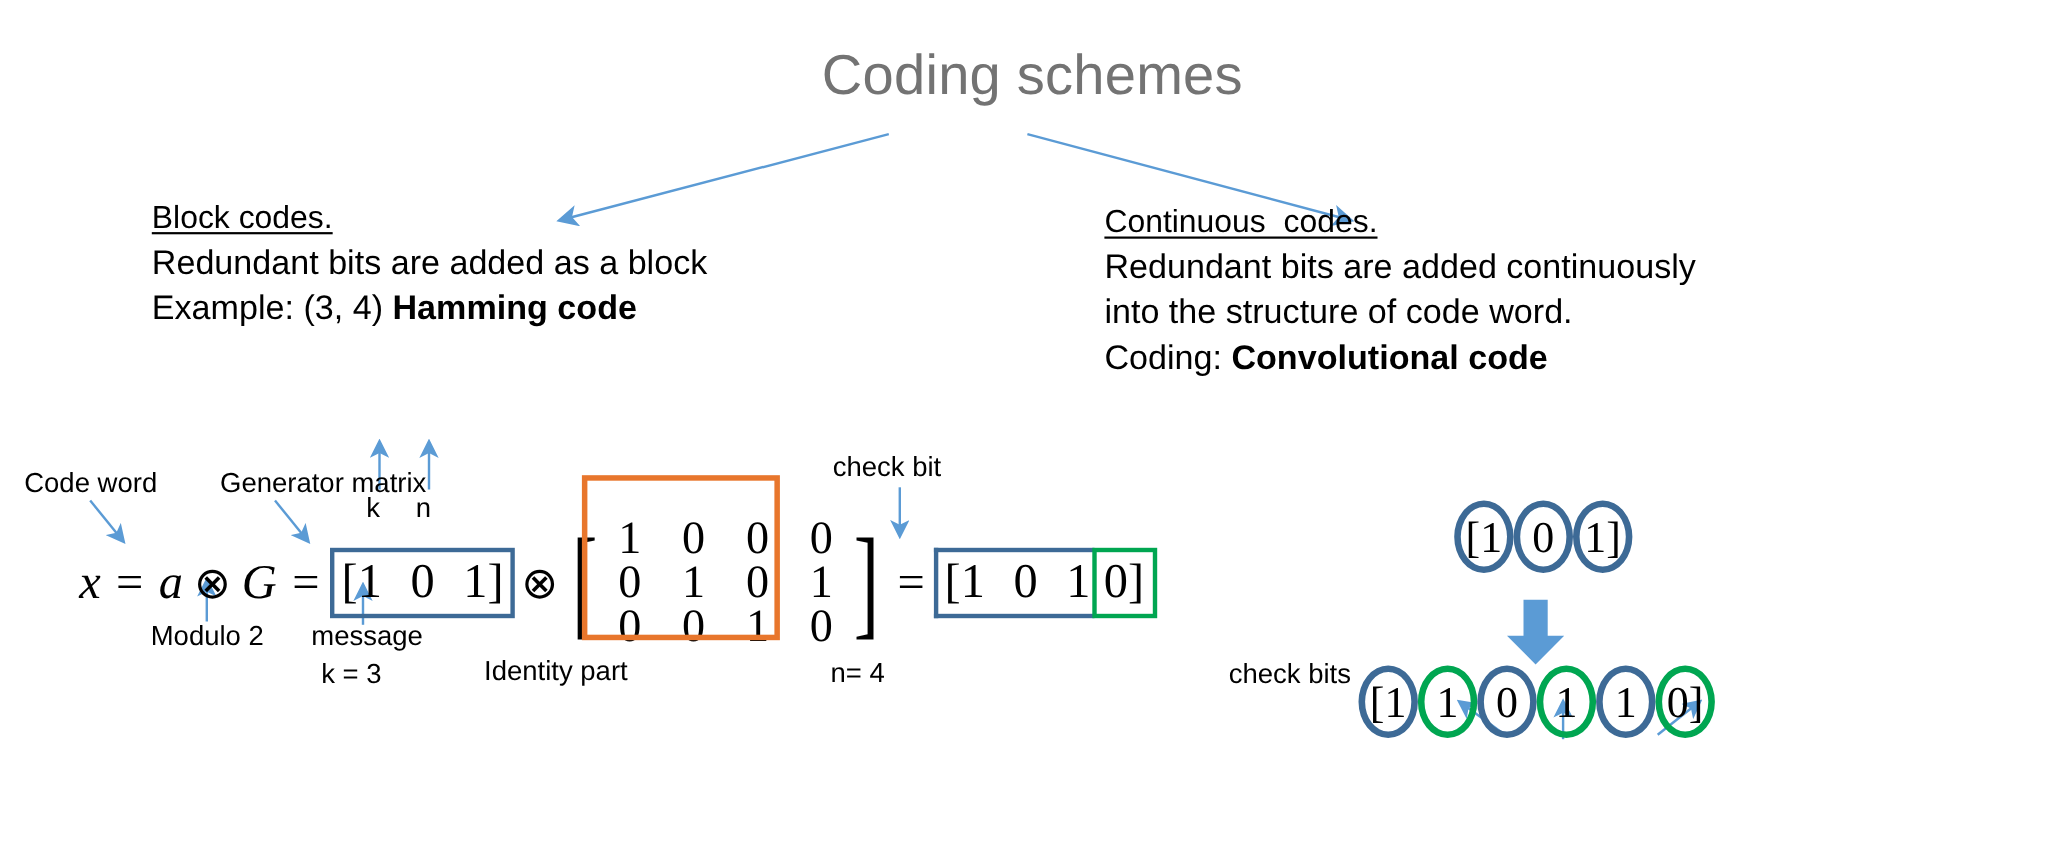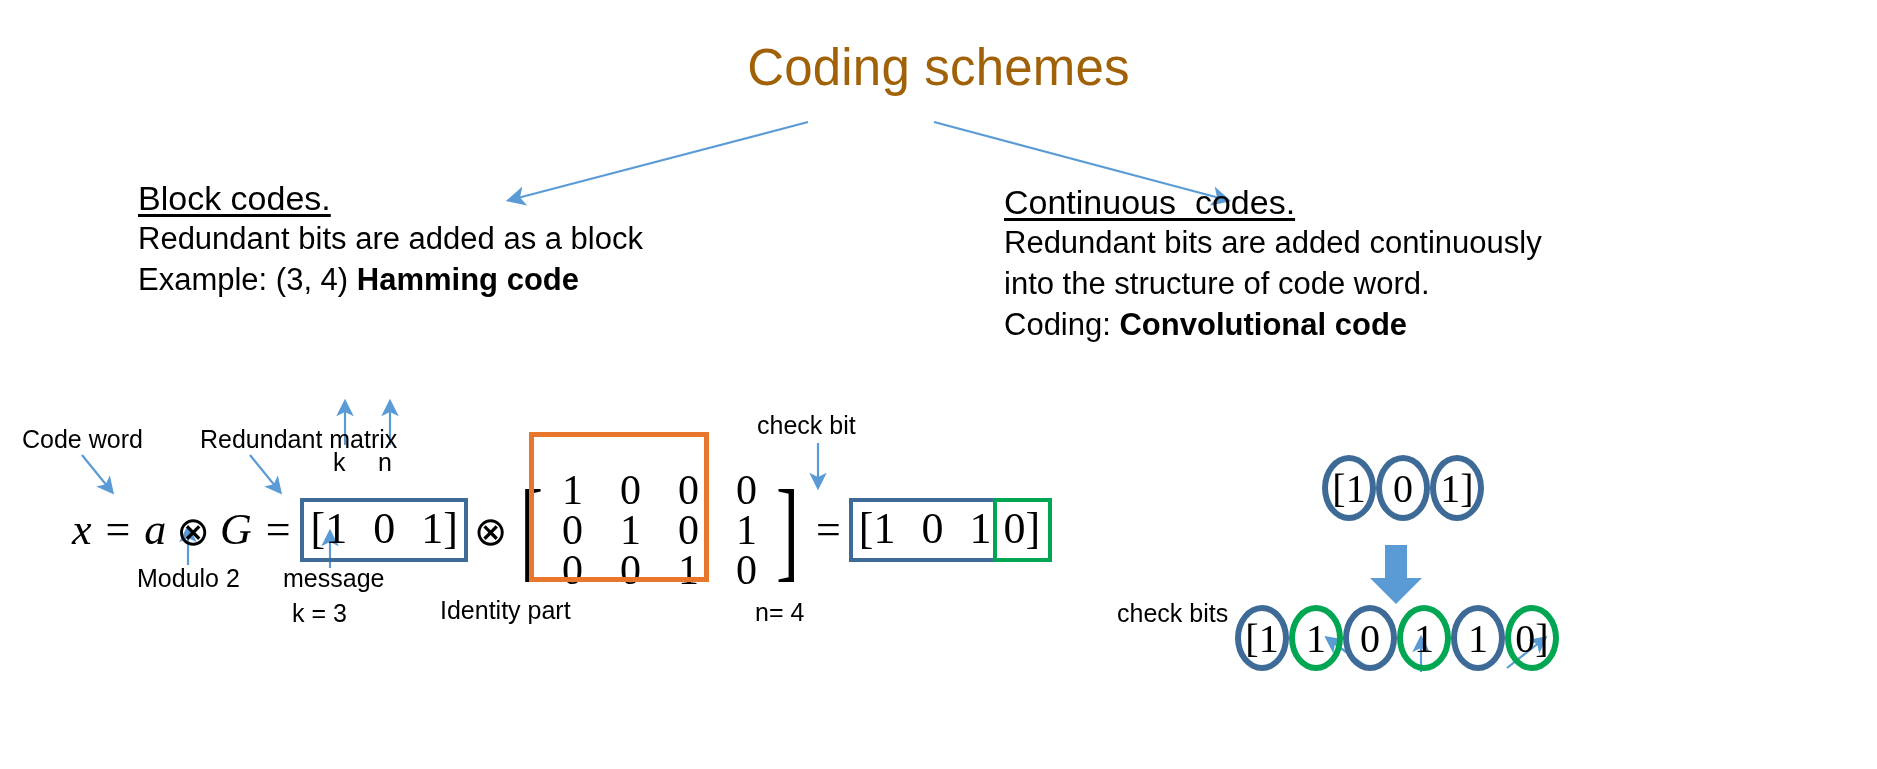--- a/index.html
+++ b/index.html
@@ -16,30 +16,30 @@
   }
   .abs { position: absolute; }
 
   
   #slide-title {
     left: 0; top: 38px; width: 1877px;
     text-align: center;
     font-size: 51px;
     line-height: 60px;
     font-weight: 400;
-    color: #a16207;
+    color: #737373;
     letter-spacing: 0.2px;
   }
 
   
   #branch-arrows { left: 0; top: 0; width: 1877px; height: 769px; pointer-events: none; }
 
   
   .col-heading {
-    font-size: 34px;
+    font-size: 29px;
     line-height: 40px;
     text-decoration: underline;
     text-underline-offset: 4px;
     white-space: pre;
   }
   .col-line {
     font-size: 31px;
     line-height: 41px;
     white-space: pre;
   }
@@ -202,21 +202,21 @@
   <div class="col-heading">Continuous  codes.</div>
   <div class="col-line">Redundant bits are added continuously</div>
   <div class="col-line">into the structure of code word.</div>
   <div class="col-line"><span>Coding: </span><b>Convolutional code</b></div>
 </div>
 
 <div class="abs small-label" style="left:333px; top:447px;">k</div>
 <div class="abs small-label" style="left:378px; top:447px;">n</div>
 
 <div class="abs small-label" style="left:22px; top:424px;">Code word</div>
-<div class="abs small-label" style="left:200px; top:424px;">Redundant matrix</div>
+<div class="abs small-label" style="left:200px; top:424px;">Generator matrix</div>
 
 <div class="abs small-label" style="left:137px; top:563px;">Modulo 2</div>
 <div class="abs small-label" style="left:283px; top:563px;">message</div>
 <div class="abs small-label" style="left:292px; top:598px;">k = 3</div>
 
 <div class="abs small-label" style="left:440px; top:595px;">Identity part</div>
 <div class="abs small-label" style="left:755px; top:597px;">n= 4</div>
 <div class="abs small-label" style="left:757px; top:410px;">check bit</div>
 
 <div class="abs small-label" style="left:1117px; top:598px;">check bits</div>

